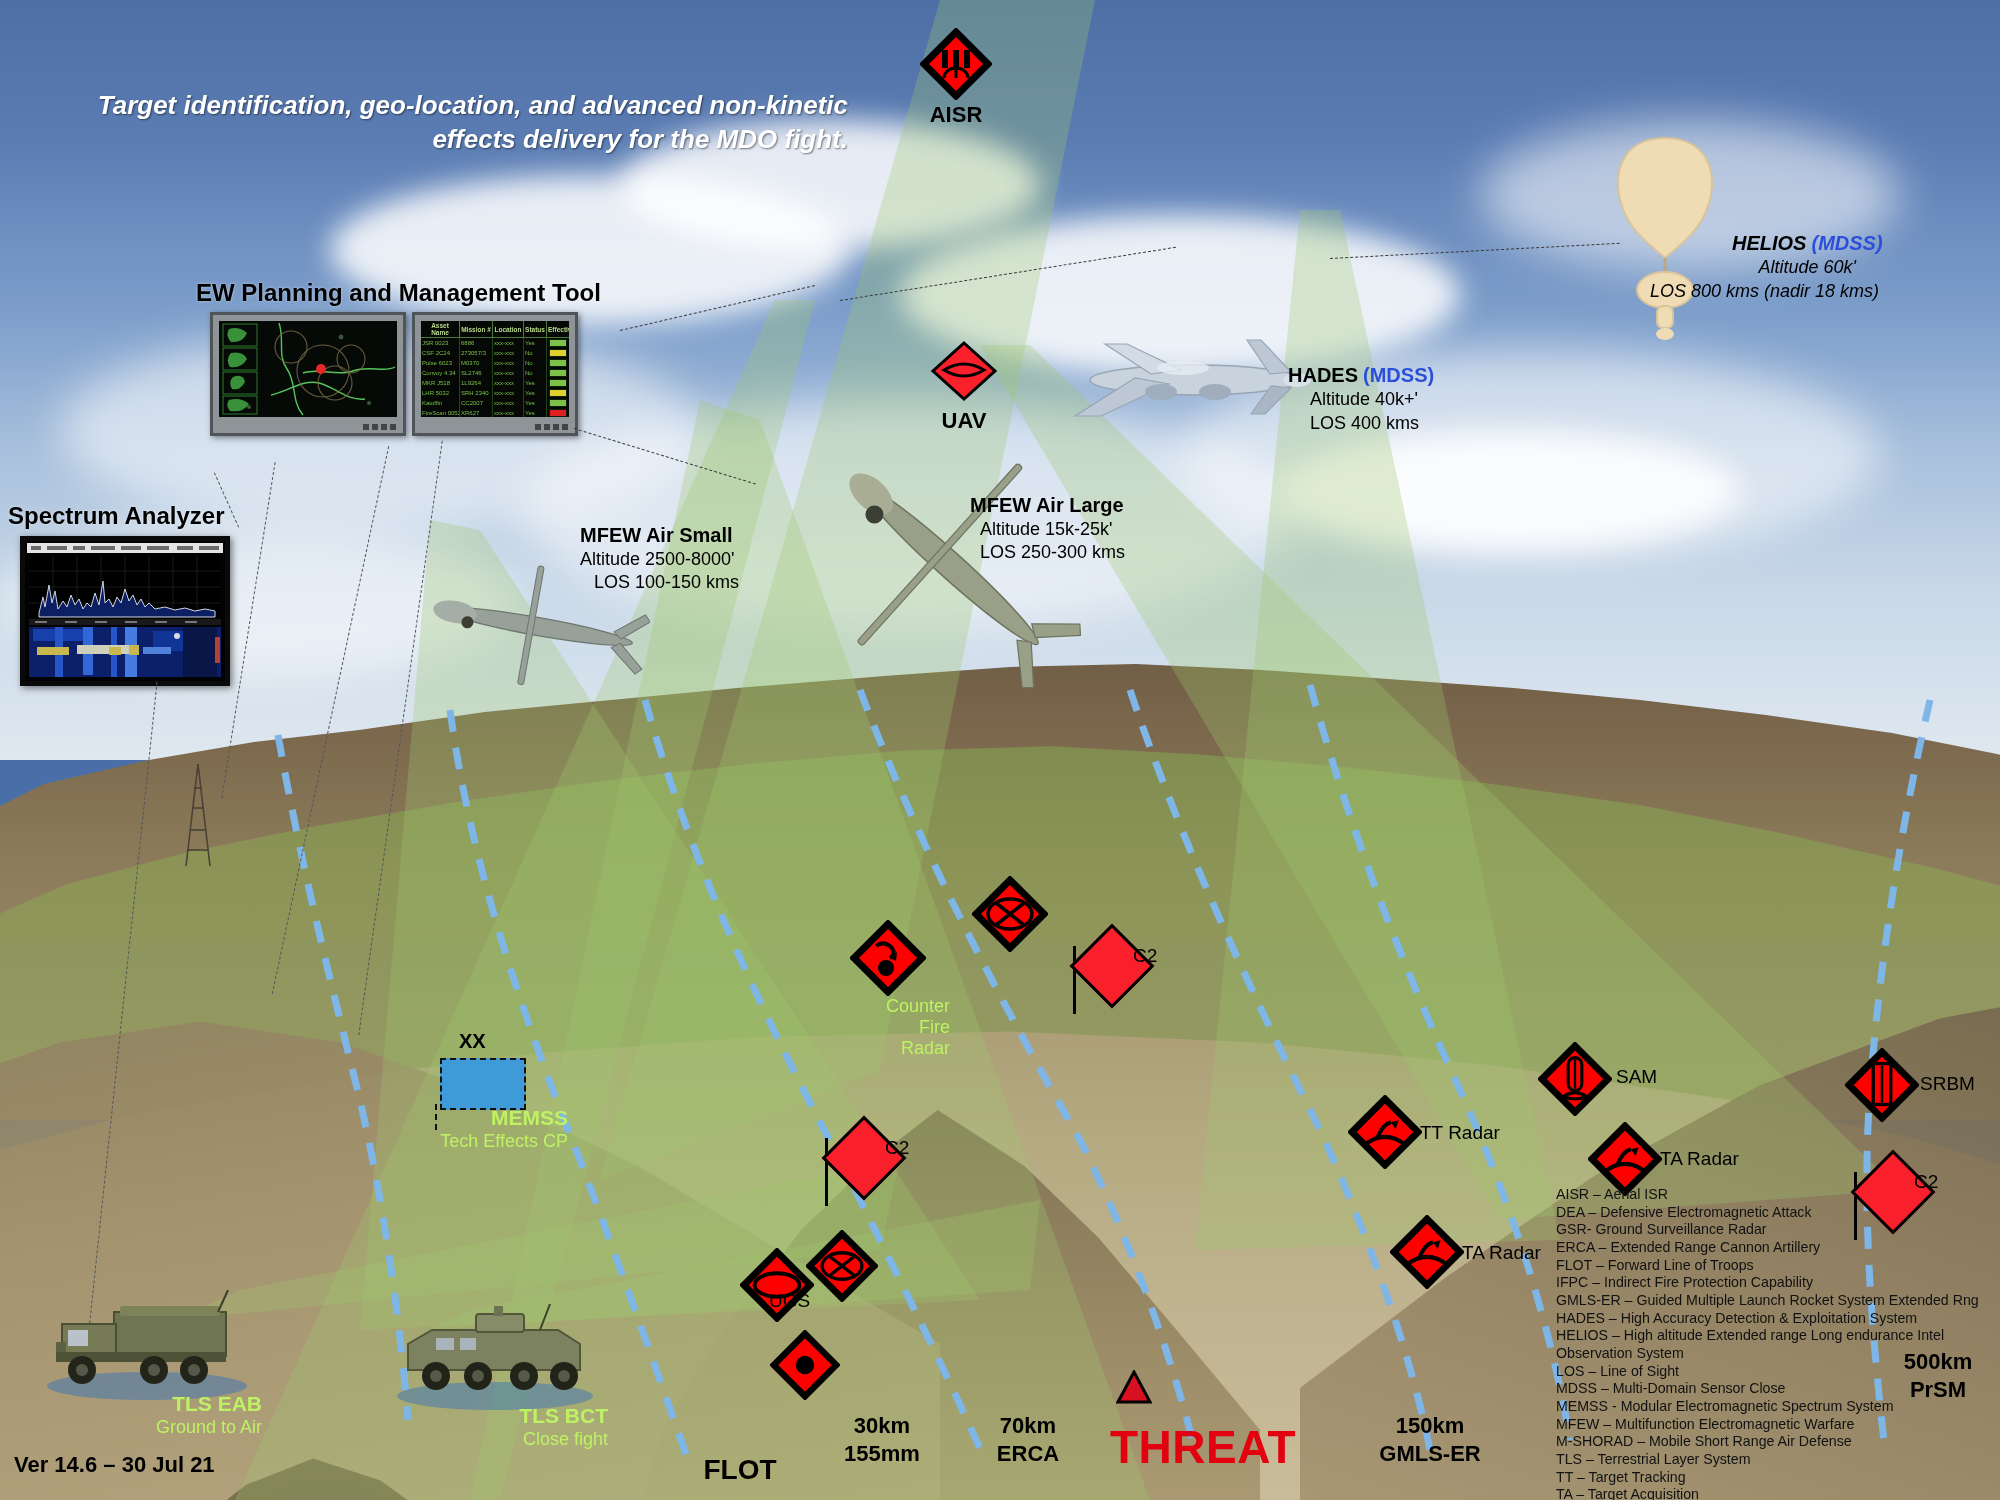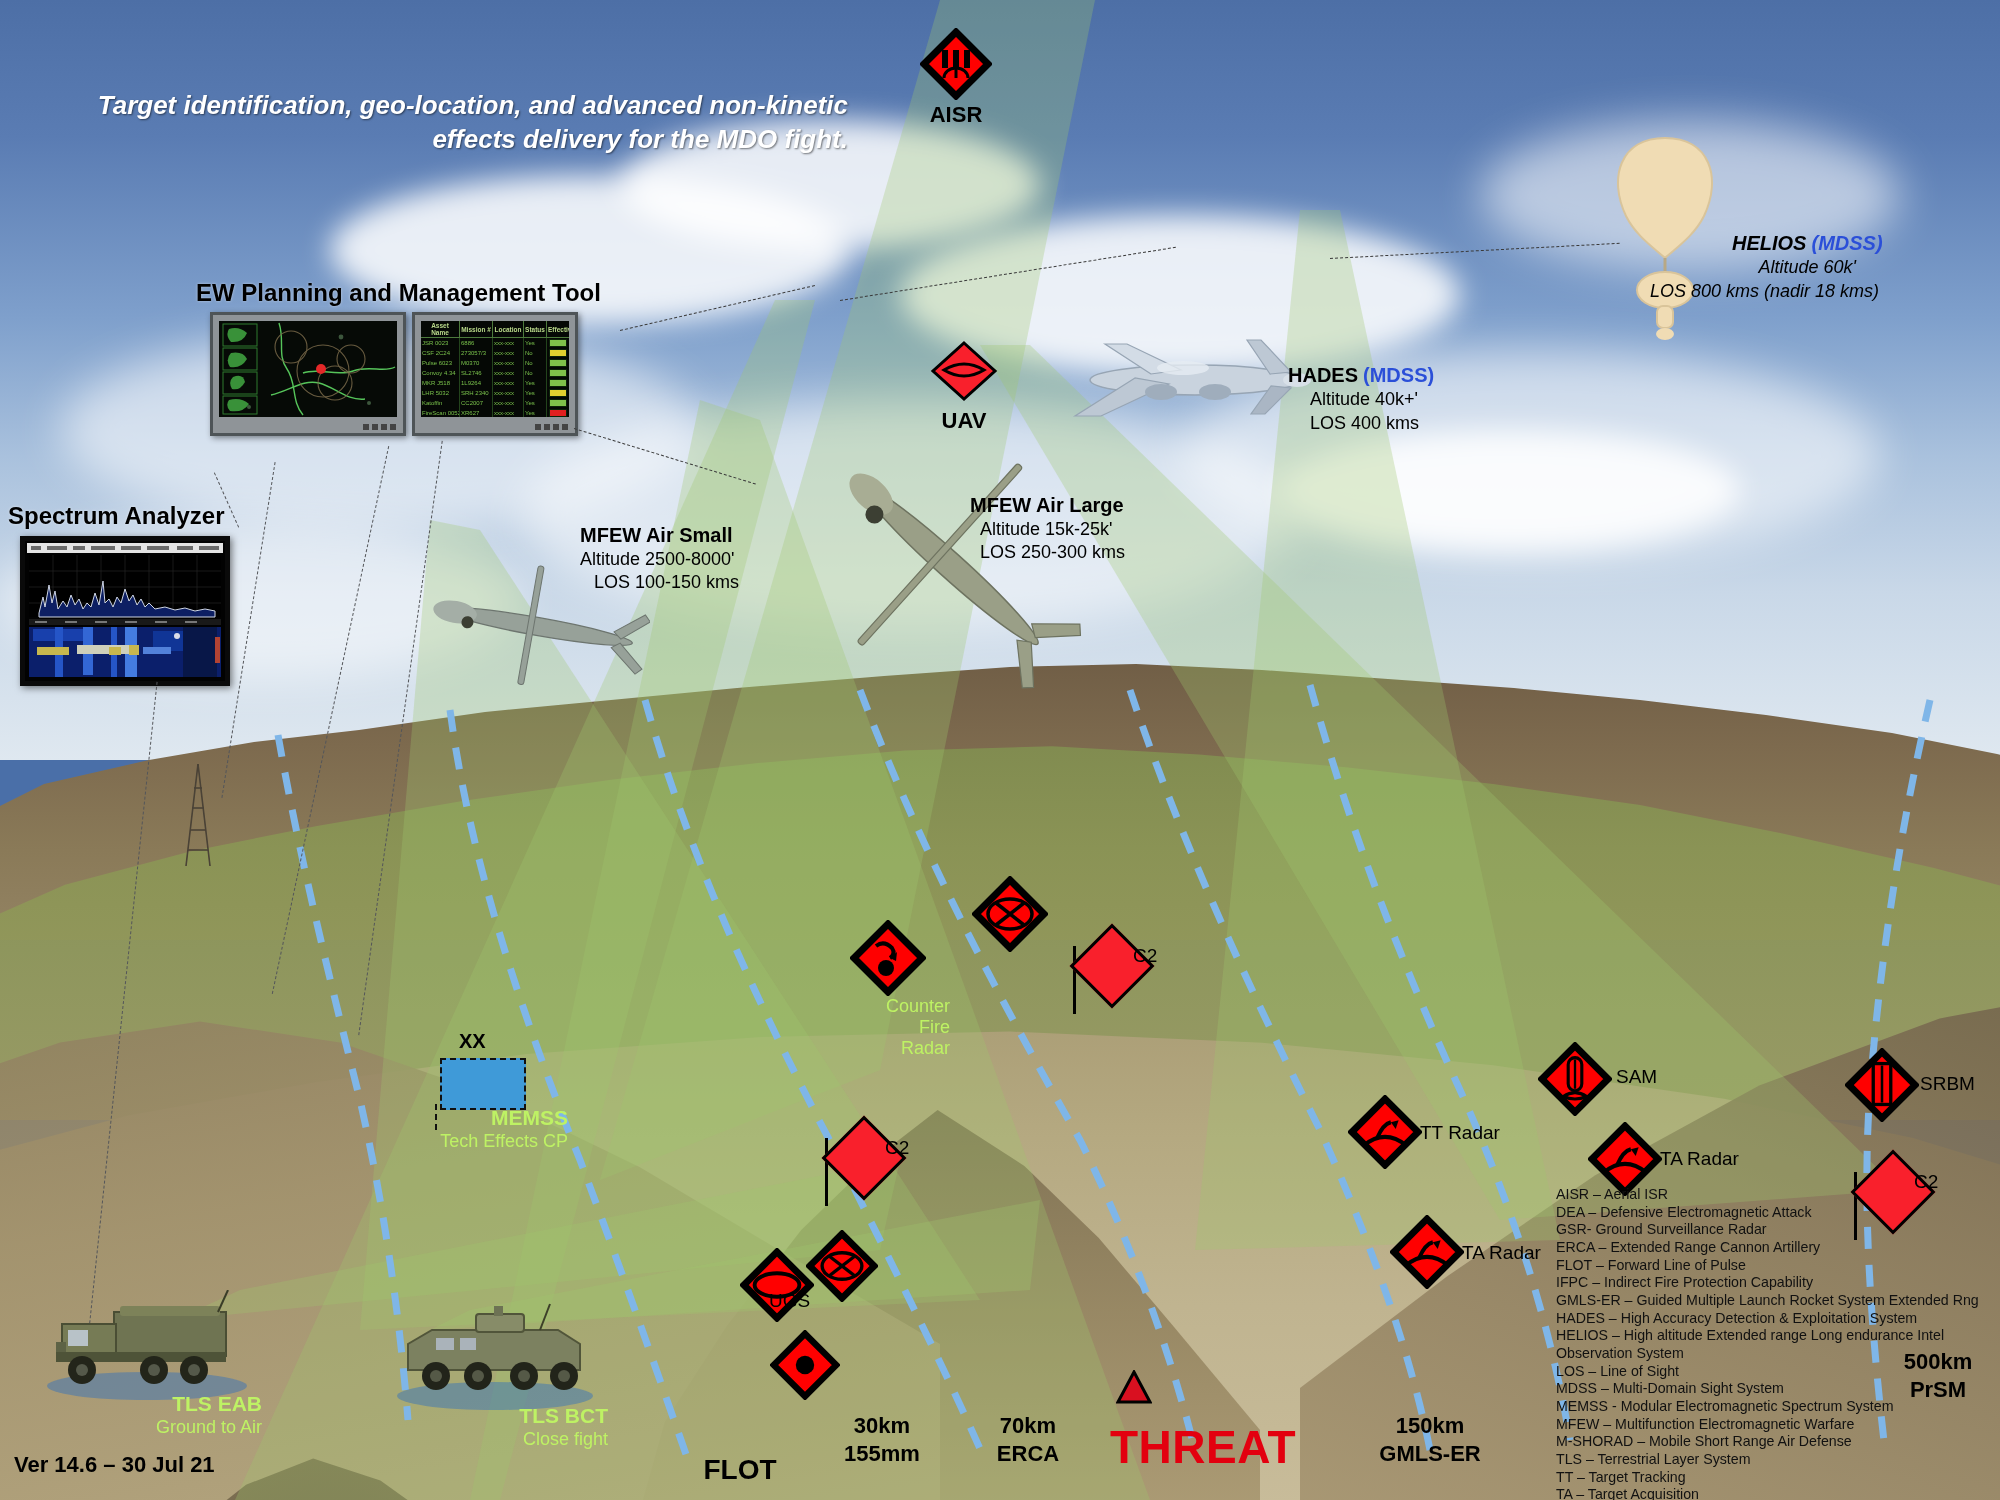--- a/index.html
+++ b/index.html
@@ -620,28 +620,28 @@
   <div class="distlab" style="left:1878px;top:1348px;width:120px;text-align:center;">
     <div>500km</div>
     <div>PrSM</div>
   </div>
 
   <div class="legend" id="legend-list">
       <div>AISR – Aerial ISR</div>
       <div>DEA – Defensive Electromagnetic Attack</div>
       <div>GSR- Ground Surveillance Radar</div>
       <div>ERCA – Extended Range Cannon Artillery</div>
-      <div>FLOT – Forward Line of Pulse</div>
+      <div>FLOT – Forward Line of Troops</div>
       <div>IFPC – Indirect Fire Protection Capability</div>
       <div>GMLS-ER – Guided Multiple Launch Rocket System Extended Rng</div>
       <div>HADES – High Accuracy Detection &amp; Exploitation System</div>
       <div>HELIOS – High altitude Extended range Long endurance Intel</div>
       <div>Observation System</div>
       <div>LOS – Line of Sight</div>
-      <div>MDSS – Multi-Domain Sight System</div>
+      <div>MDSS – Multi-Domain Sensor Close</div>
       <div>MEMSS - Modular Electromagnetic Spectrum System</div>
       <div>MFEW – Multifunction Electromagnetic Warfare</div>
       <div>M-SHORAD – Mobile Short Range Air Defense</div>
       <div>TLS – Terrestrial Layer System</div>
       <div>TT – Target Tracking</div>
       <div>TA – Target Acquisition</div>
     </div>
 
 </div>
 

